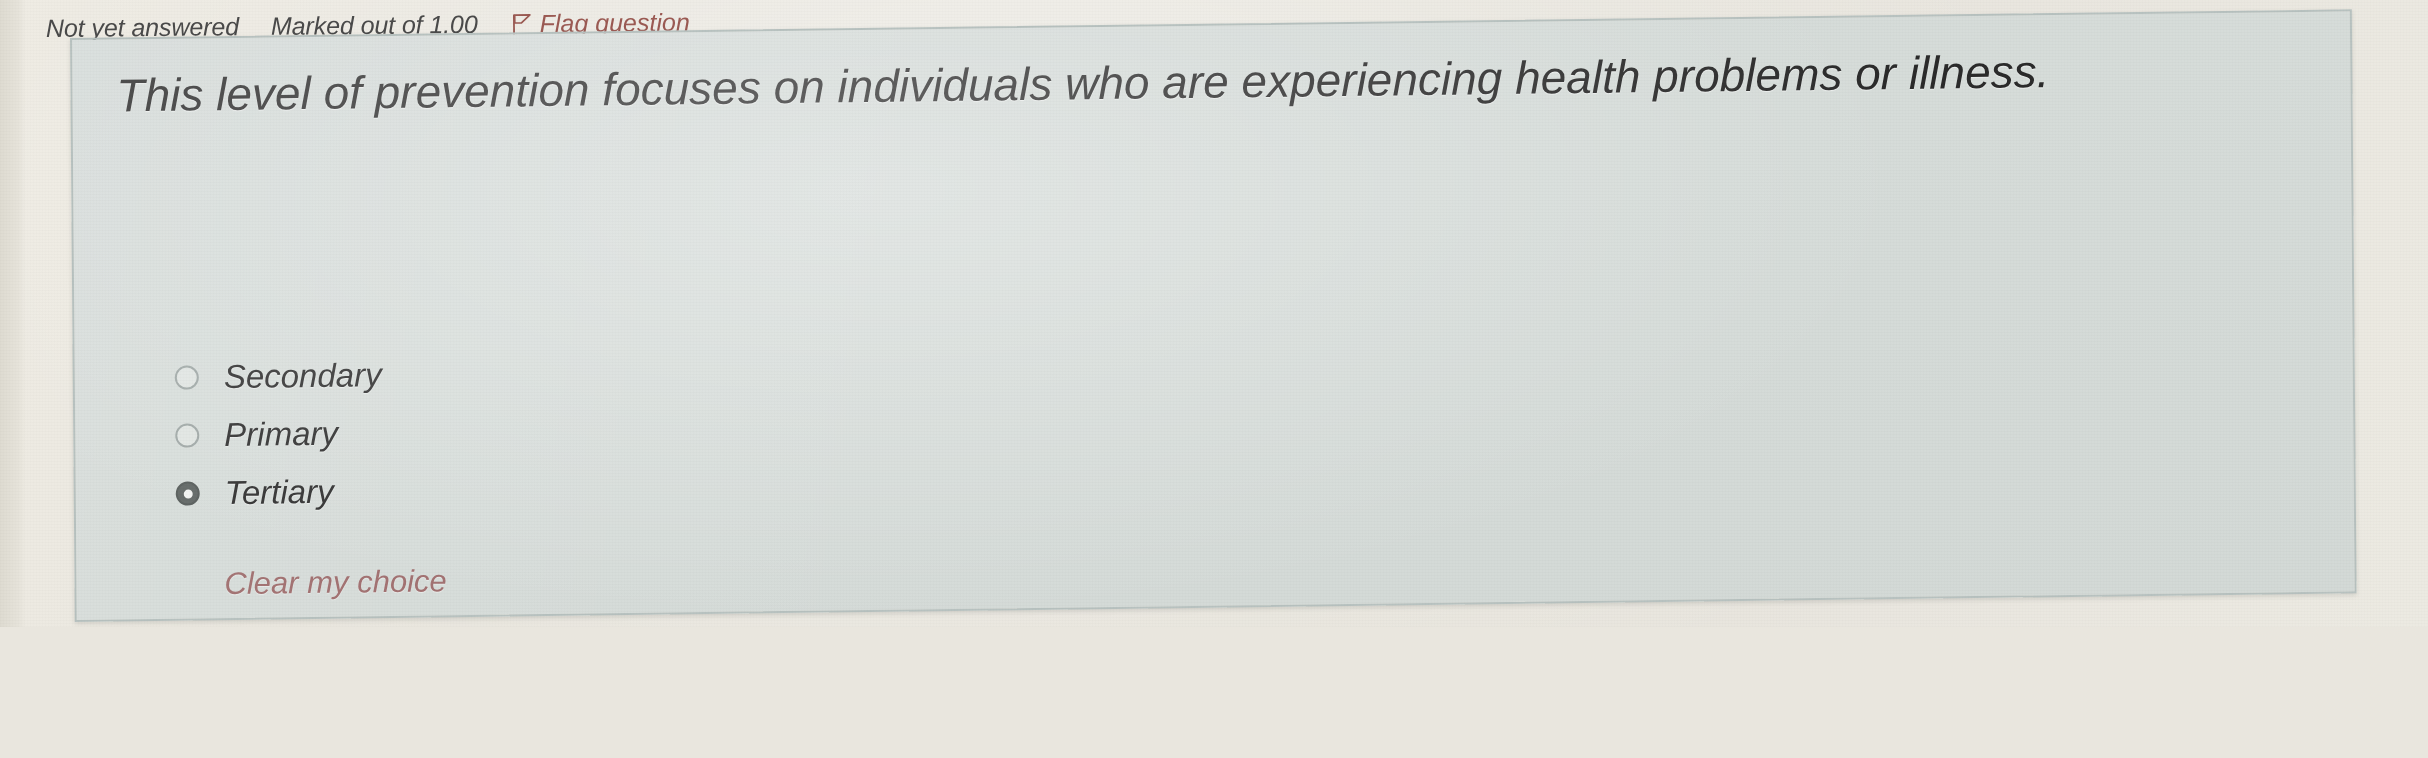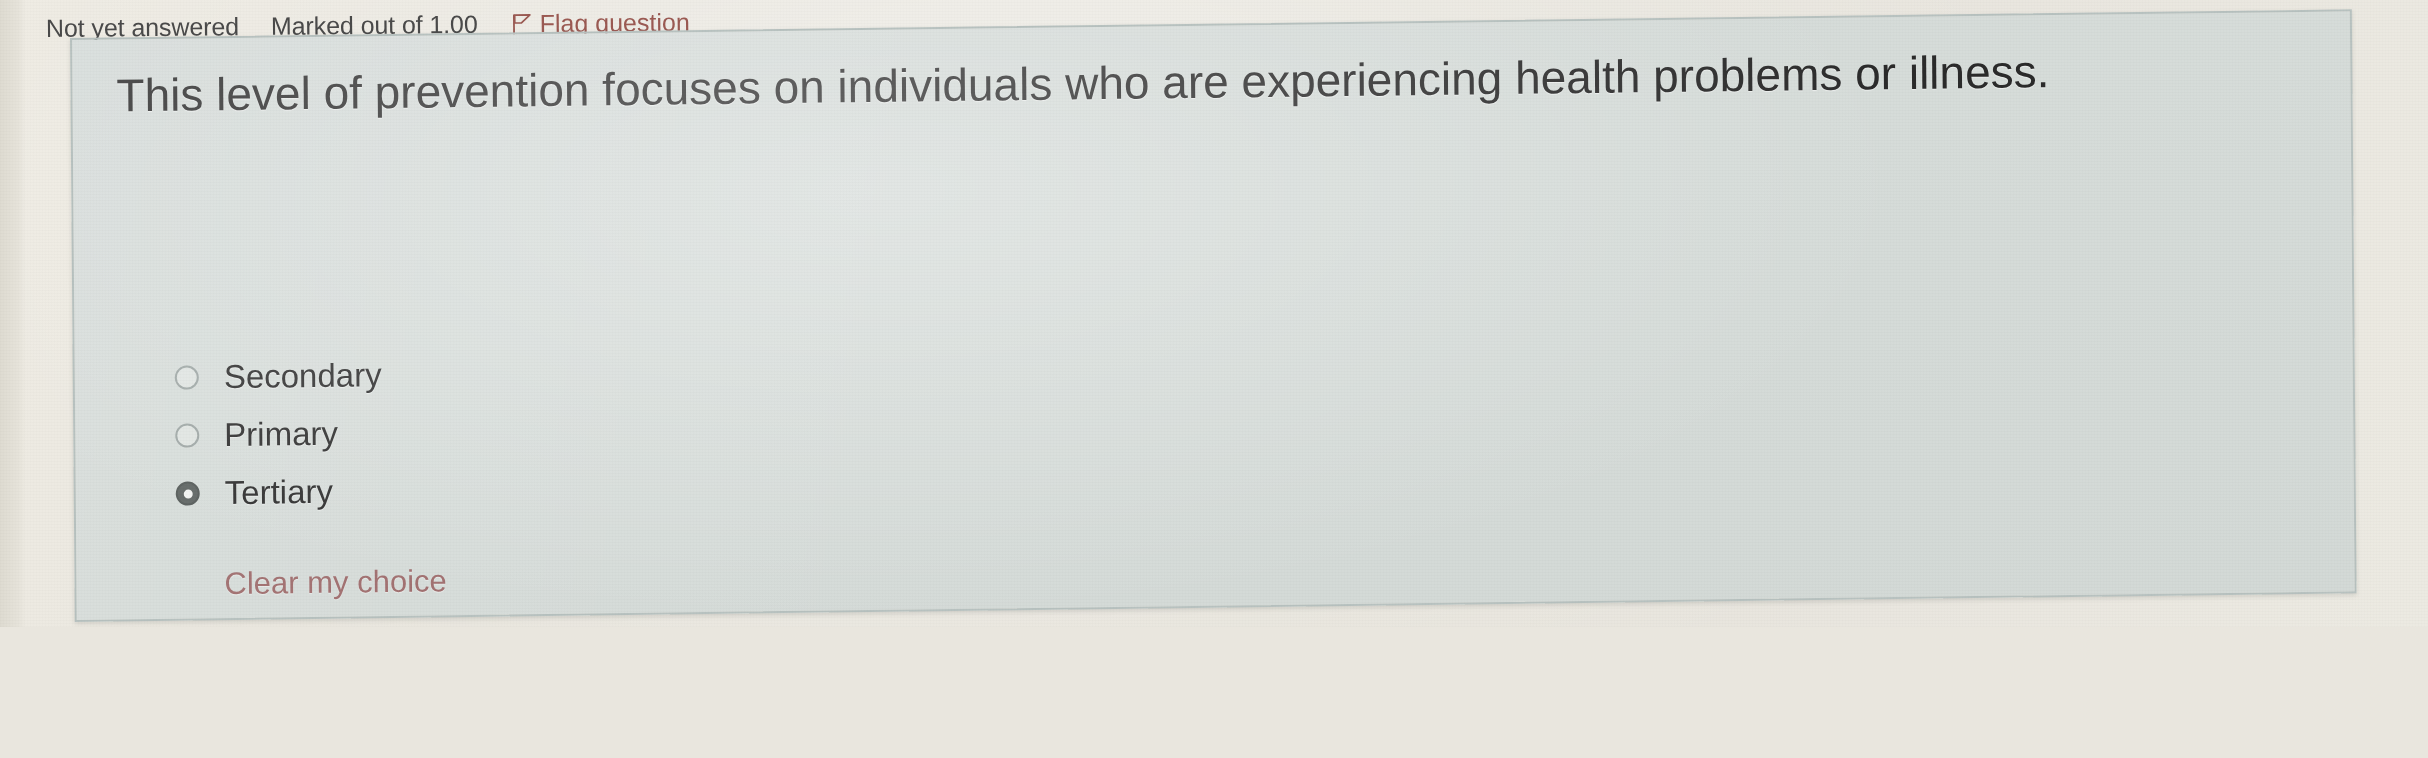--- a/index.html
+++ b/index.html
@@ -16,20 +16,21 @@
 
   
   #photo {
     position: relative;
     width: 2428px;
     height: 627px;
     background:
       radial-gradient(ellipse 1700px 900px at 42% 35%, rgba(255,255,255,0.55) 0%, rgba(255,255,255,0.0) 62%),
       linear-gradient(105deg, #efece4 0%, #e8e5dd 24%, #e6e3da 55%, #e9e6df 78%, #eceae2 100%);
     overflow: hidden;
+    font-style: italic;
   }
   
   #left-gutter {
     position: absolute;
     left: 0; top: 0;
     width: 26px; height: 758px;
     background: linear-gradient(90deg, #dedbd1 0%, #e6e3da 70%, rgba(232,229,221,0) 100%);
   }
 
   

